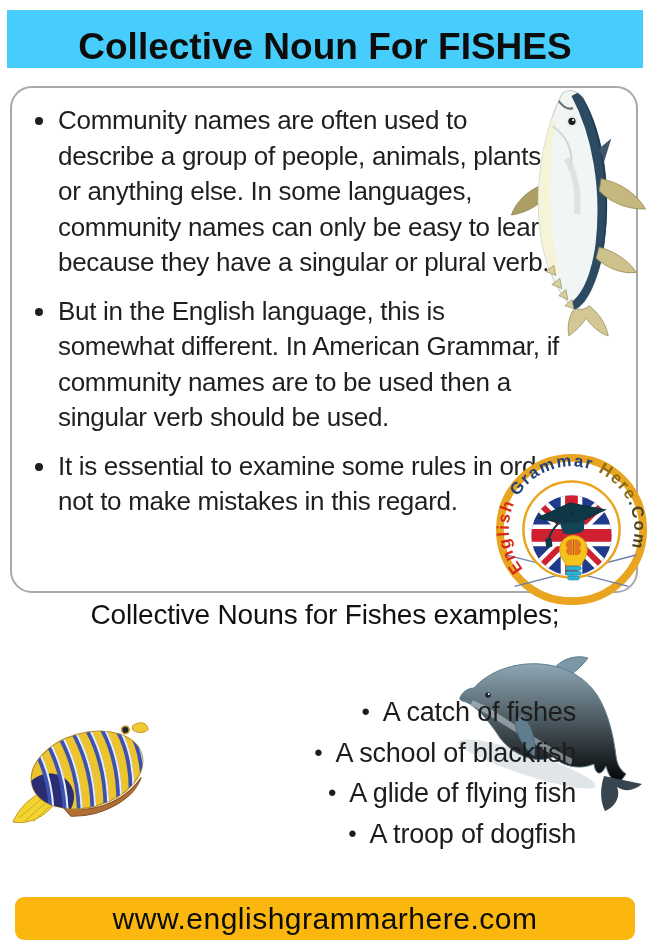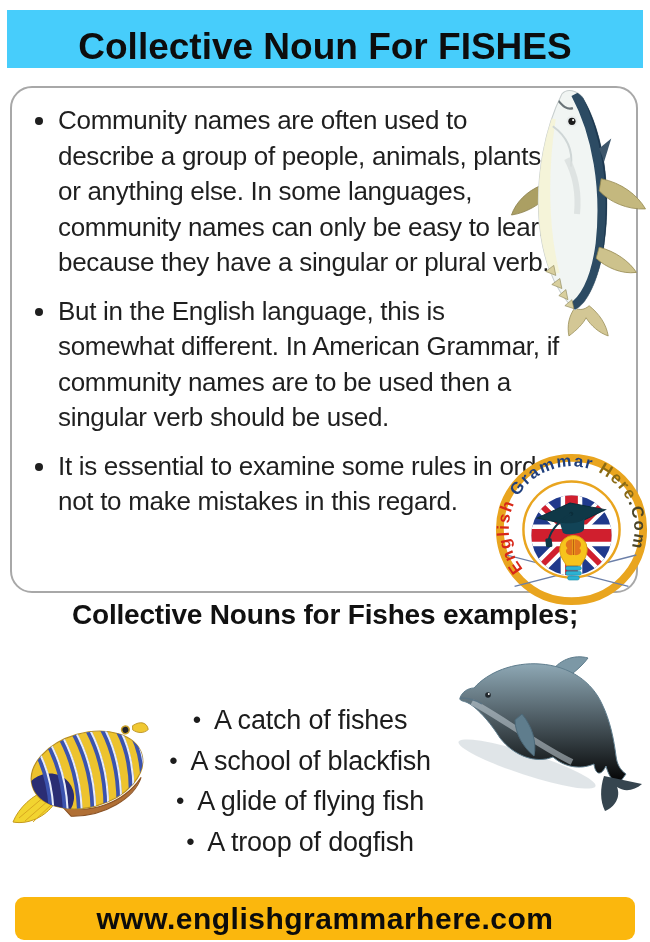--- a/index.html
+++ b/index.html
@@ -23,37 +23,37 @@
     margin:0;padding:15px 0 0 46px;list-style:disc;
   }
   .info-list li{
     font-size:26px;line-height:35.5px;color:#1f1f1f;max-width:505px;
     margin-bottom:13px;letter-spacing:-0.3px;
   }
   .tuna-wrap{position:absolute;left:508px;top:88px;width:142px;height:257px;z-index:2;}
   .logo-wrap{position:absolute;left:493px;top:451px;width:157px;height:157px;z-index:3;}
   .examples-heading{
     position:absolute;top:599px;left:0;width:650px;margin:0;text-align:center;
-    font-size:28px;font-weight:700;color:#111;letter-spacing:-0.2px;
+    font-size:28px;font-weight:400;color:#111;letter-spacing:-0.2px;
   }
   .examples-list{
-    position:absolute;top:684px;left:0;width:568px;margin:16px;padding:0;
-    list-style:none;text-align:center;z-index:2;
+    position:absolute;top:684px;left:0;width:568px;margin:8px;padding:0;
+    list-style:none;text-align:right;z-index:2;
   }
   .examples-list li{
     font-size:27px;line-height:39.5px;color:#1c1c1c;letter-spacing:-0.2px;
   }
   .examples-list .blt{margin-right:13px;font-size:24px;vertical-align:1px;}
   .angelfish-wrap{position:absolute;left:5px;top:710px;width:162px;height:132px;z-index:1;}
   .dolphin-wrap{position:absolute;left:452px;top:652px;width:198px;height:162px;z-index:1;}
   .footer-bar{
     position:absolute;left:15px;top:897px;width:620px;height:43px;
     background:#fbb70d;border-radius:9px;display:flex;align-items:center;justify-content:center;
   }
-  .footer-bar span{font-size:30px;font-weight:700;color:#0c0c0c;letter-spacing:0.5px;}
+  .footer-bar span{font-size:30px;font-weight:400;color:#0c0c0c;letter-spacing:0.5px;}
   svg{display:block;width:100%;height:100%;}
 </style>
 </head>
 <body>
 
 <div class="title-bar">
   <h1>Collective Noun For FISHES</h1>
 </div>
 
 <section class="info-box">

